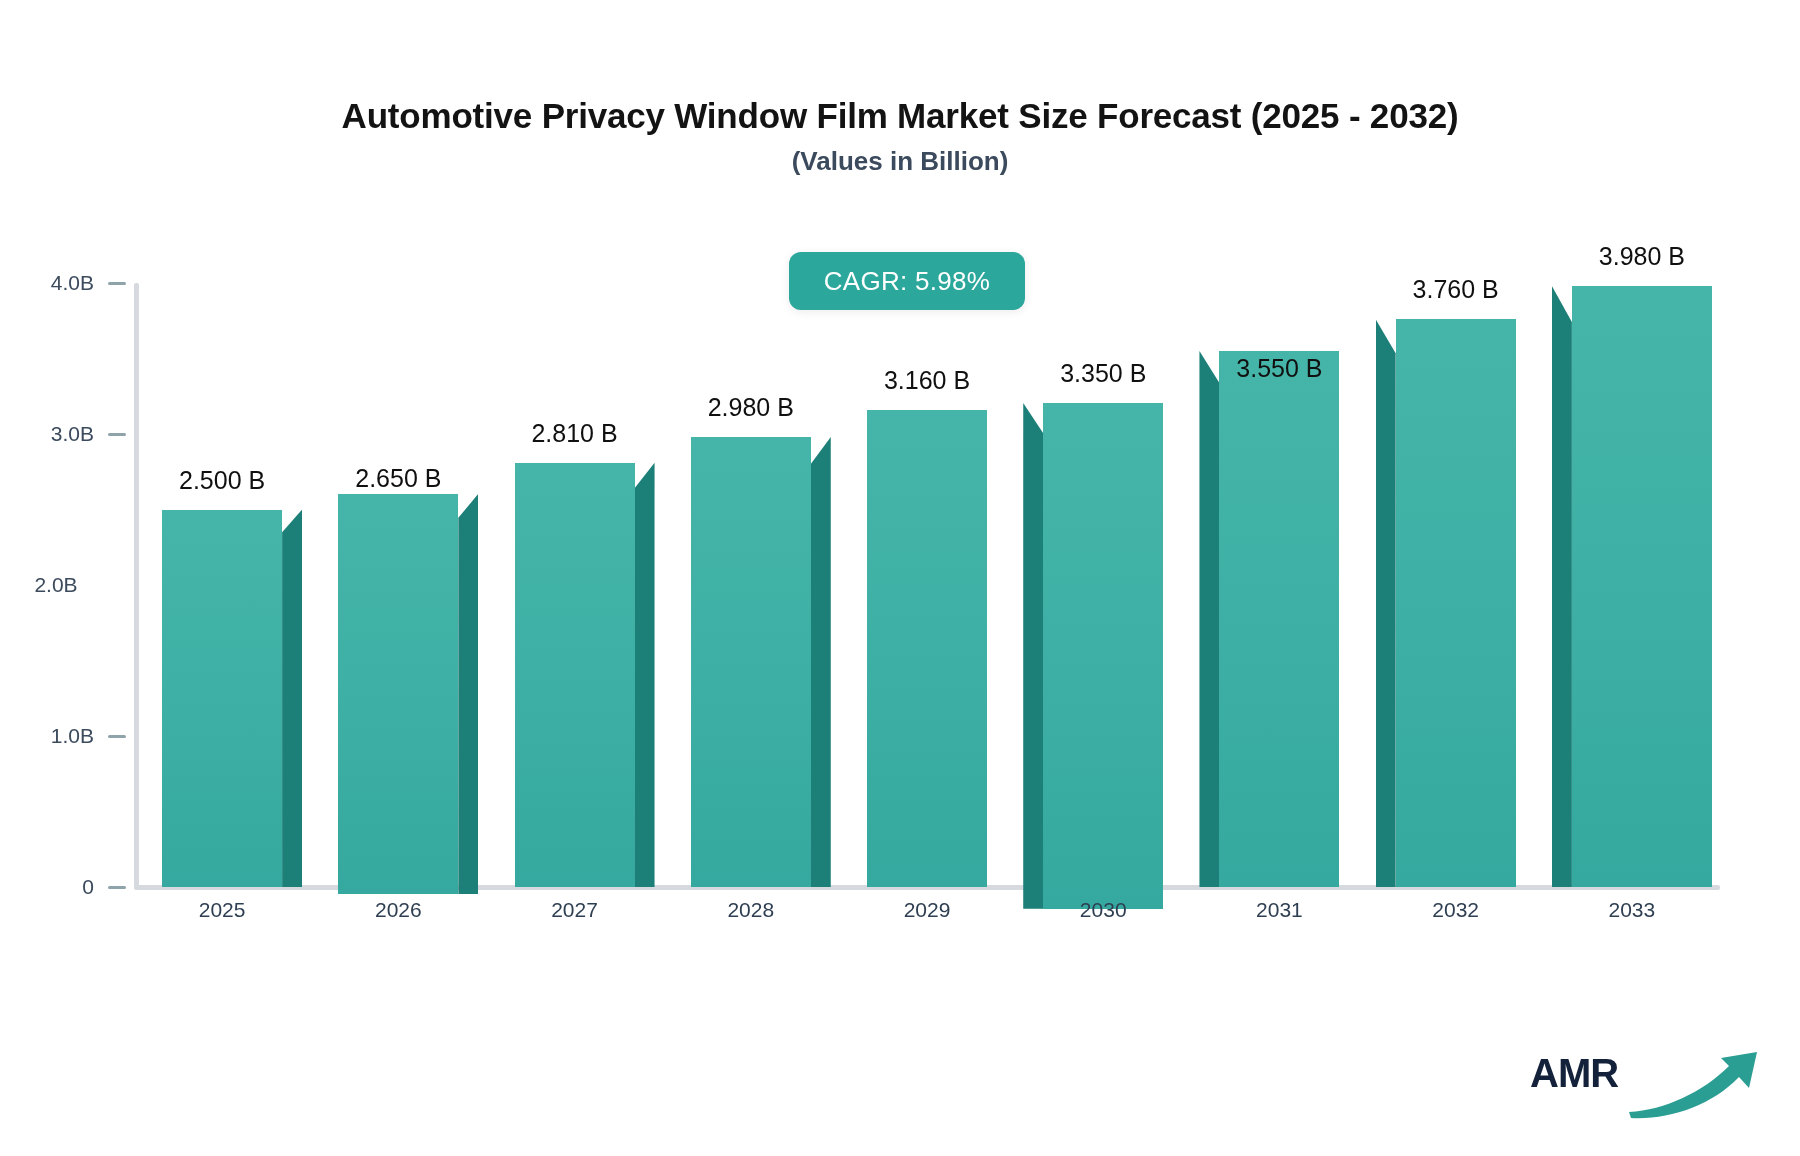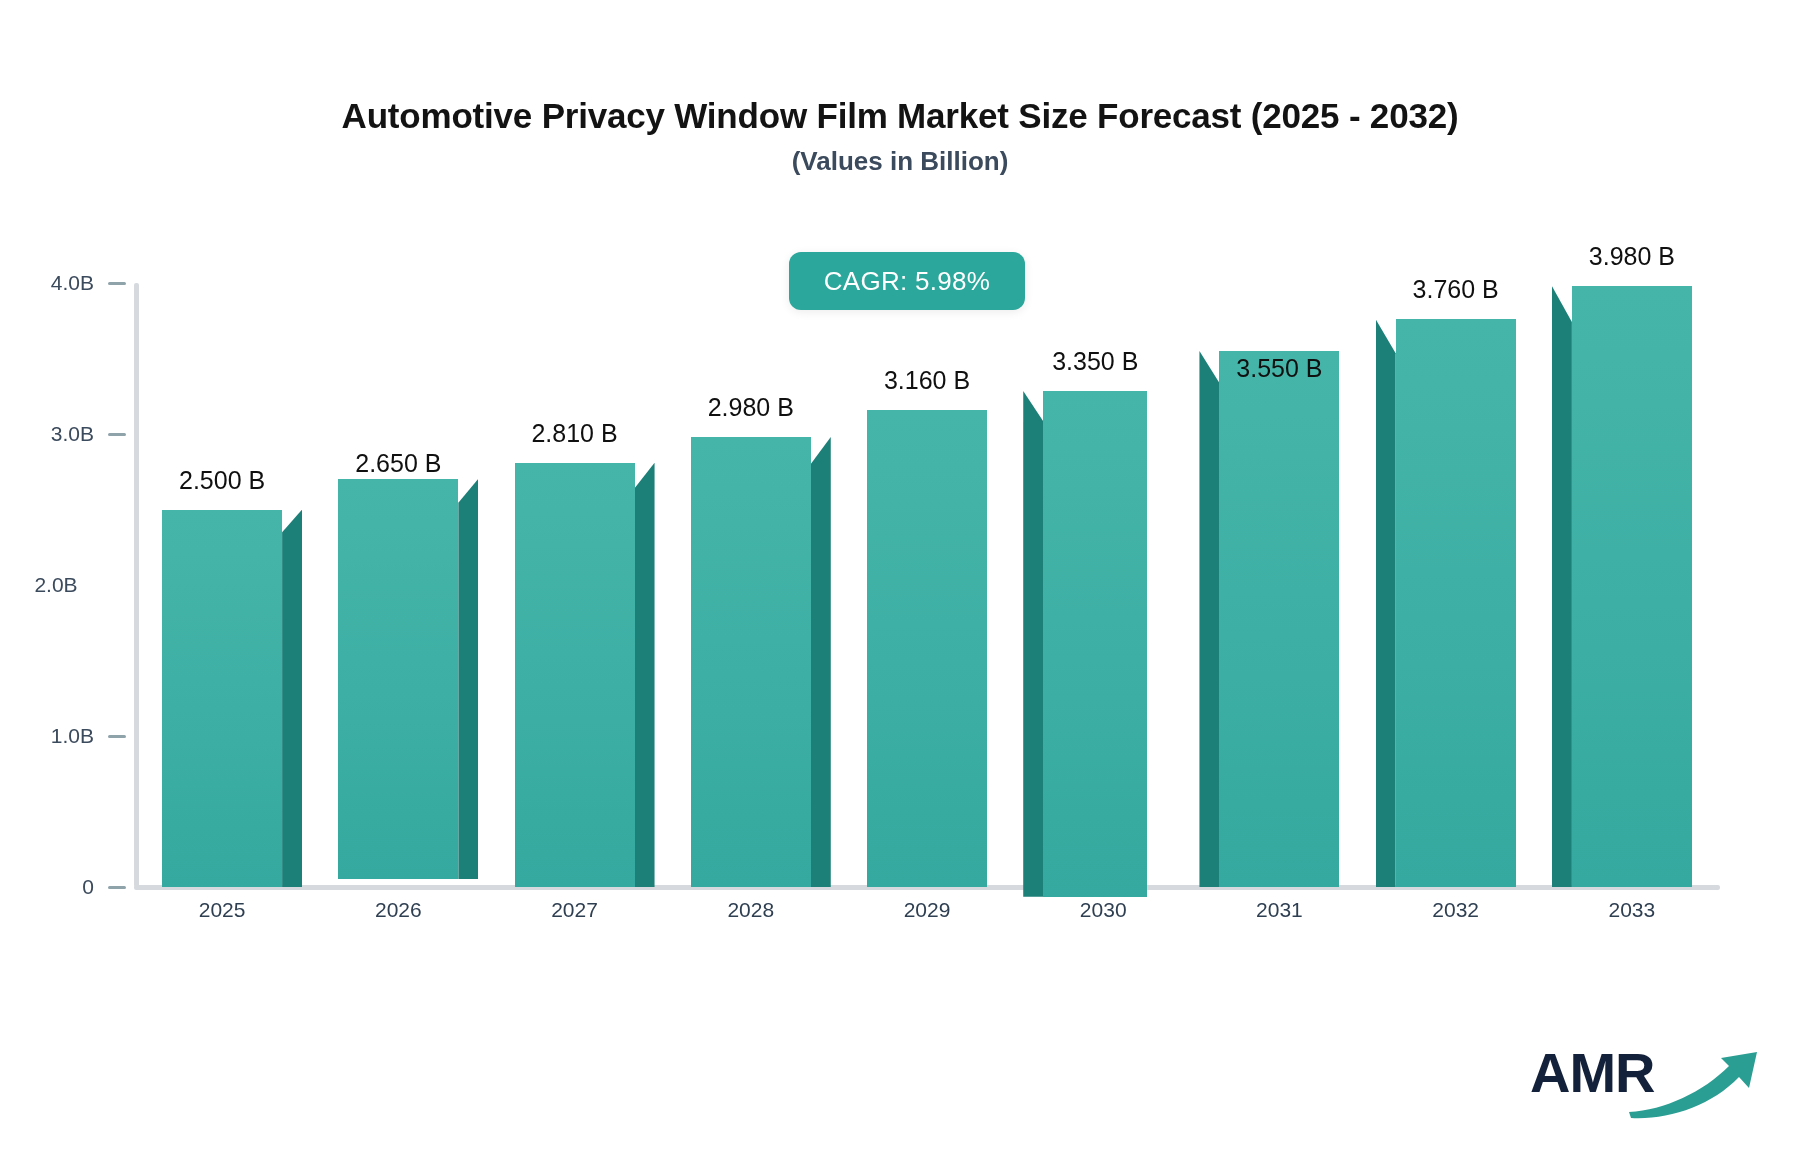--- a/index.html
+++ b/index.html
@@ -145,21 +145,21 @@
 
   
   .logo {
     position: absolute;
     left: 1530px; top: 1040px;
     width: 250px; height: 80px;
   }
   .logo-text {
     position: absolute;
     left: 0; top: 0;
-    font-size: 56px;
+    font-size: 40px;
     font-weight: bold;
     color: #14213a;
     letter-spacing: -1px;
     line-height: 66px;
   }
   .logo-arrow {
     position: absolute;
     left: 95px; top: 8px;
   }
 </style>
@@ -199,21 +199,21 @@
         </div>
       </div>
     <div id="bars">
         <div class="bar-wrap" style="left: 162.111px; top: 509.5px; width: 120px; height: 377.5px;">
           <div class="bar right-depth" style="height: 377.5px;">
             <div class="side"></div>
             <div class="front"></div>
           </div>
           <div class="bar-value" style="top: -44px;">2.500 B</div>
         </div>
-        <div class="bar-wrap" style="left: 338.333px; top: 493px; width: 120px; height: 386px;">
+        <div class="bar-wrap" style="left: 338.333px; top: 508px; width: 120px; height: 386px;">
           <div class="bar right-depth" style="height: 400.15px;">
             <div class="side"></div>
             <div class="front"></div>
           </div>
           <div class="bar-value" style="top: -44px;">2.650 B</div>
         </div>
         <div class="bar-wrap" style="left: 514.556px; top: 462.69px; width: 120px; height: 424.31px;">
           <div class="bar right-depth" style="height: 424.31px;">
             <div class="side"></div>
             <div class="front"></div>
@@ -226,42 +226,42 @@
             <div class="front"></div>
           </div>
           <div class="bar-value" style="top: -44px;">2.980 B</div>
         </div>
         <div class="bar-wrap" style="left: 867px; top: 409.84px; width: 120px; height: 477.16px;">
           <div class="bar no-depth" style="height: 477.16px;">
             <div class="front"></div>
           </div>
           <div class="bar-value" style="top: -44px;">3.160 B</div>
         </div>
-        <div class="bar-wrap" style="left: 1043.22px; top: 391px; width: 104px; height: 505.85px;">
+        <div class="bar-wrap" style="left: 1043.22px; top: 403px; width: 120px; height: 505.85px;">
           <div class="bar left-depth" style="height: 505.85px;">
             <div class="side"></div>
             <div class="front"></div>
           </div>
           <div class="bar-value" style="top: -44px;">3.350 B</div>
         </div>
         <div class="bar-wrap" style="left: 1219.44px; top: 350.95px; width: 120px; height: 536.05px;">
           <div class="bar left-depth" style="height: 536.05px;">
             <div class="side"></div>
             <div class="front"></div>
           </div>
           <div class="bar-value" style="top: -44px; margin-top: 47px;">3.550 B</div>
         </div>
         <div class="bar-wrap" style="left: 1395.67px; top: 319.24px; width: 120px; height: 567.76px;">
           <div class="bar left-depth" style="height: 567.76px;">
             <div class="side"></div>
             <div class="front"></div>
           </div>
           <div class="bar-value" style="top: -44px;">3.760 B</div>
         </div>
-        <div class="bar-wrap" style="left: 1571.89px; top: 286.02px; width: 120px; height: 600.98px;">
+        <div class="bar-wrap" style="left: 1571.89px; top: 286.02px; width: 140px; height: 600.98px;">
           <div class="bar left-depth" style="height: 600.98px;">
             <div class="side"></div>
             <div class="front"></div>
           </div>
           <div class="bar-value" style="top: -44px;">3.980 B</div>
         </div>
       </div>
     <div id="xlabels">
         <div class="x-label" style="left: 134px; width: 176.222px;">2025</div>
         <div class="x-label" style="left: 310.222px; width: 176.222px;">2026</div>

